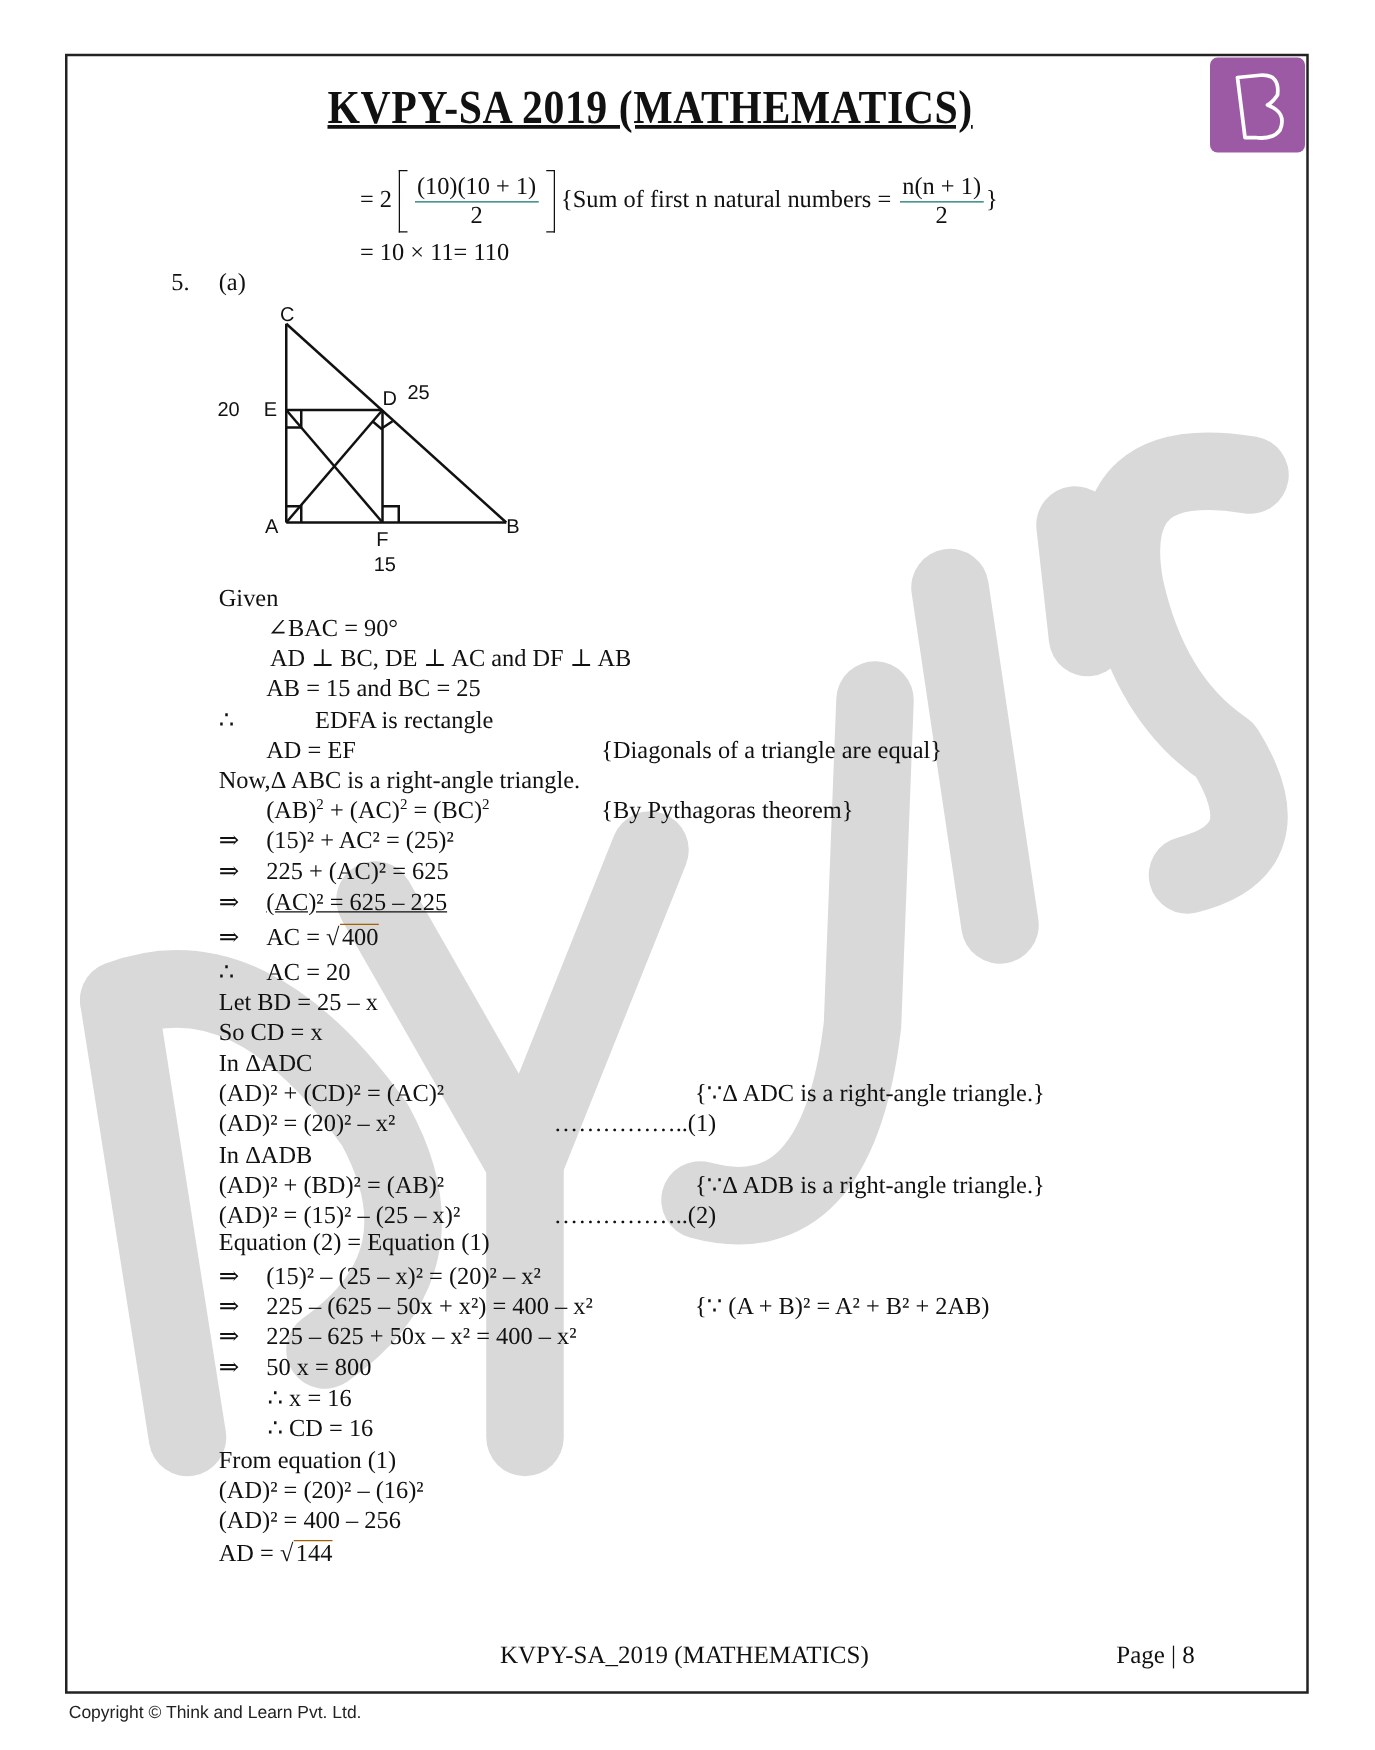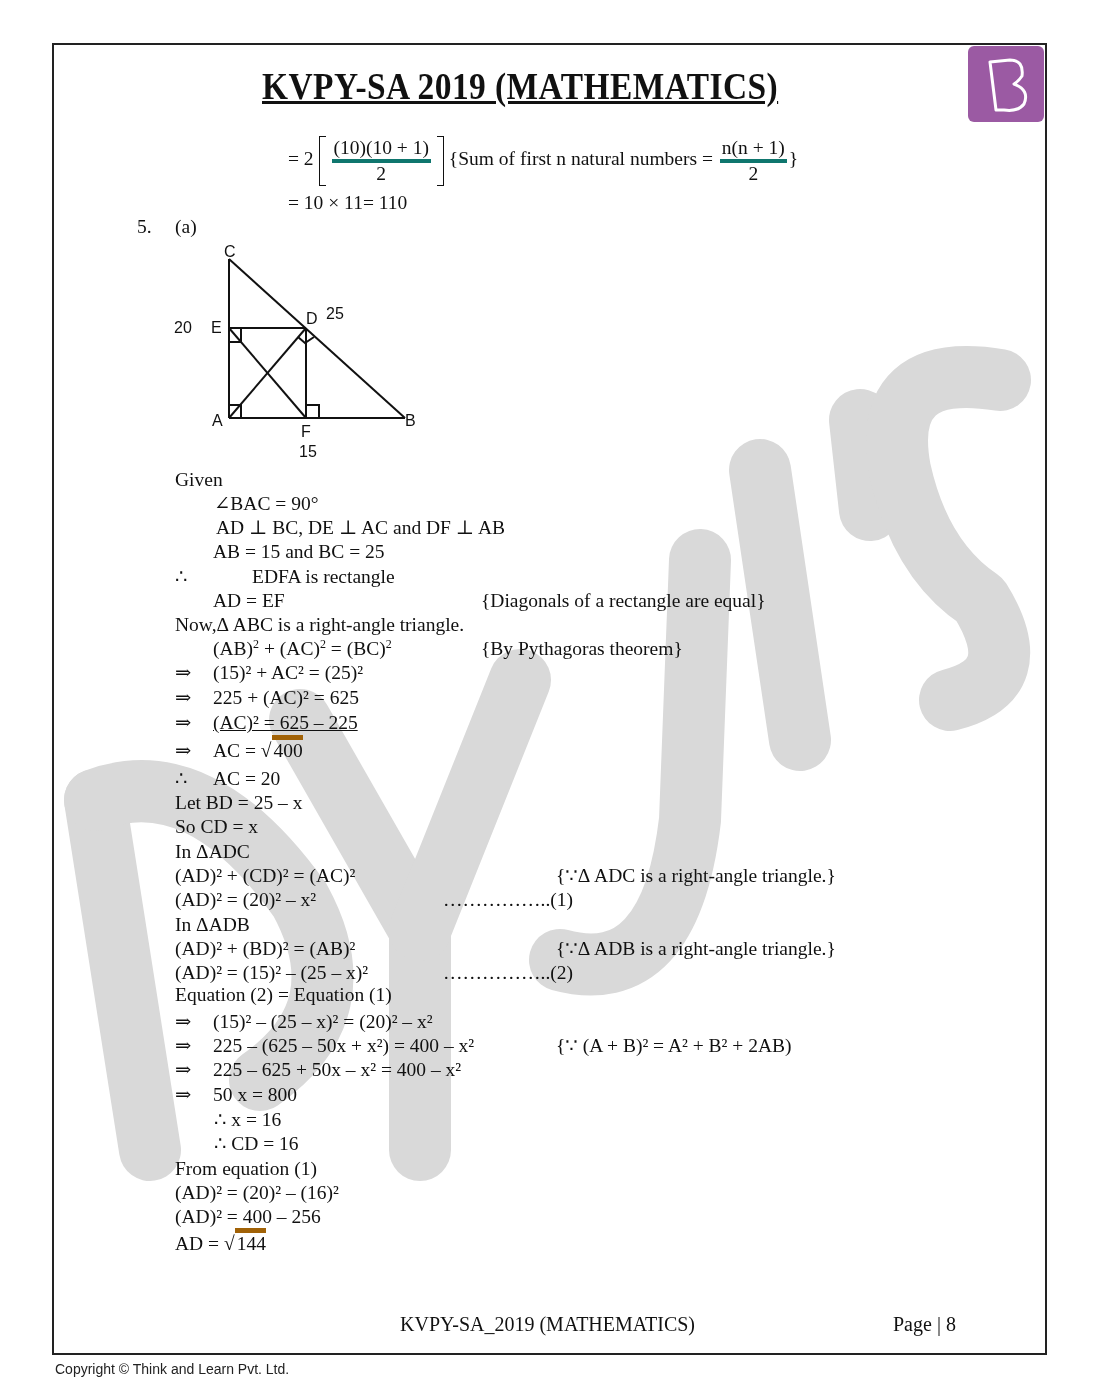--- a/index.html
+++ b/index.html
@@ -9,27 +9,27 @@
            border:2px solid #222; box-sizing:border-box; }
   .watermark { position:absolute; left:0; top:0; width:1100px; height:1400px; pointer-events:none; z-index:0; }
   .title { position:absolute; left:262px; top:64px; font-size:38px; font-weight:bold;
            text-decoration:underline; letter-spacing:0.5px; z-index:2;
            font-family:"Liberation Serif",serif; transform:scaleX(0.88); transform-origin:left; }
   .logo { position:absolute; left:968px; top:46px; width:76px; height:76px; background:#9b5aa3;
           border-radius:6px; z-index:2; }
   .line { position:absolute; font-size:19.5px; white-space:nowrap; z-index:2; line-height:22px; }
   sup { font-size:12px; vertical-align:7px; line-height:0; }
   .frac { display:inline-block; vertical-align:middle; text-align:center; margin:0 2px; }
-  .frac .num { display:block; border-bottom:4px solid #0f766e; padding:0 2px; }
+  .frac .num { display:block; border-bottom:1px solid #0f766e; padding:0 2px; }
   .frac .den { display:block; }
   .bracket { display:inline-block; vertical-align:middle; height:48px; width:6px;
              border:1px solid #111; }
   .bl { border-right:none; margin-right:4px; }
   .br { border-left:none; margin-left:4px; }
-  .sqrt { border-top:5px solid #a16207; padding-left:2px; }
+  .sqrt { border-top:1px solid #a16207; padding-left:2px; }
   .diagram { position:absolute; left:160px; top:240px; width:280px; height:225px; z-index:2; }
   .dlabel { font-family:"Liberation Sans",sans-serif; font-size:16px; }
   .footer { position:absolute; top:1313px; font-size:20px; z-index:2; }
   .copyright { position:absolute; left:55px; top:1361px; font-size:14px; font-family:"Liberation Sans",sans-serif; color:#222; }
 </style>
 </head>
 <body>
 
 <svg class="watermark" viewBox="0 0 1100 1400">
   <g fill="none" stroke="#d9d9d9" stroke-width="62" stroke-linecap="round" stroke-linejoin="round">
@@ -91,21 +91,21 @@
   </g>
 </svg>
 
 <div class="line" style="left:175px;top:469px;">Given</div>
 <div class="line" style="left:214px;top:493px;">∠BAC = 90°</div>
 <div class="line" style="left:216px;top:517px;">AD ⊥ BC,  DE ⊥ AC  and  DF ⊥ AB</div>
 <div class="line" style="left:213px;top:541px;">AB = 15 and BC = 25</div>
 <div class="line" style="left:175px;top:566px;">∴</div>
 <div class="line" style="left:252px;top:566px;">EDFA is rectangle</div>
 <div class="line" style="left:213px;top:590px;">AD = EF</div>
-<div class="line" style="left:481px;top:590px;">{Diagonals of a rectangle are equal}</div>
+<div class="line" style="left:481px;top:590px;">{Diagonals of a triangle are equal}</div>
 <div class="line" style="left:175px;top:614px;">Now,Δ ABC is a right-angle triangle.</div>
 <div class="line" style="left:213px;top:638px;"><span>(AB)</span><sup>2</sup><span> + (AC)</span><sup>2</sup><span> = (BC)</span><sup>2</sup></div>
 <div class="line" style="left:481px;top:638px;">{By Pythagoras theorem}</div>
 
 <div class="line" style="left:175px;top:662px;">⇒</div>
 <div class="line" style="left:213px;top:662px;">(15)² + AC² = (25)²</div>
 <div class="line" style="left:175px;top:687px;">⇒</div>
 <div class="line" style="left:213px;top:687px;">225 + (AC)² = 625</div>
 <div class="line" style="left:175px;top:712px;">⇒</div>
 <div class="line" style="left:213px;top:712px;text-decoration:underline;">(AC)² = 625 – 225</div>

